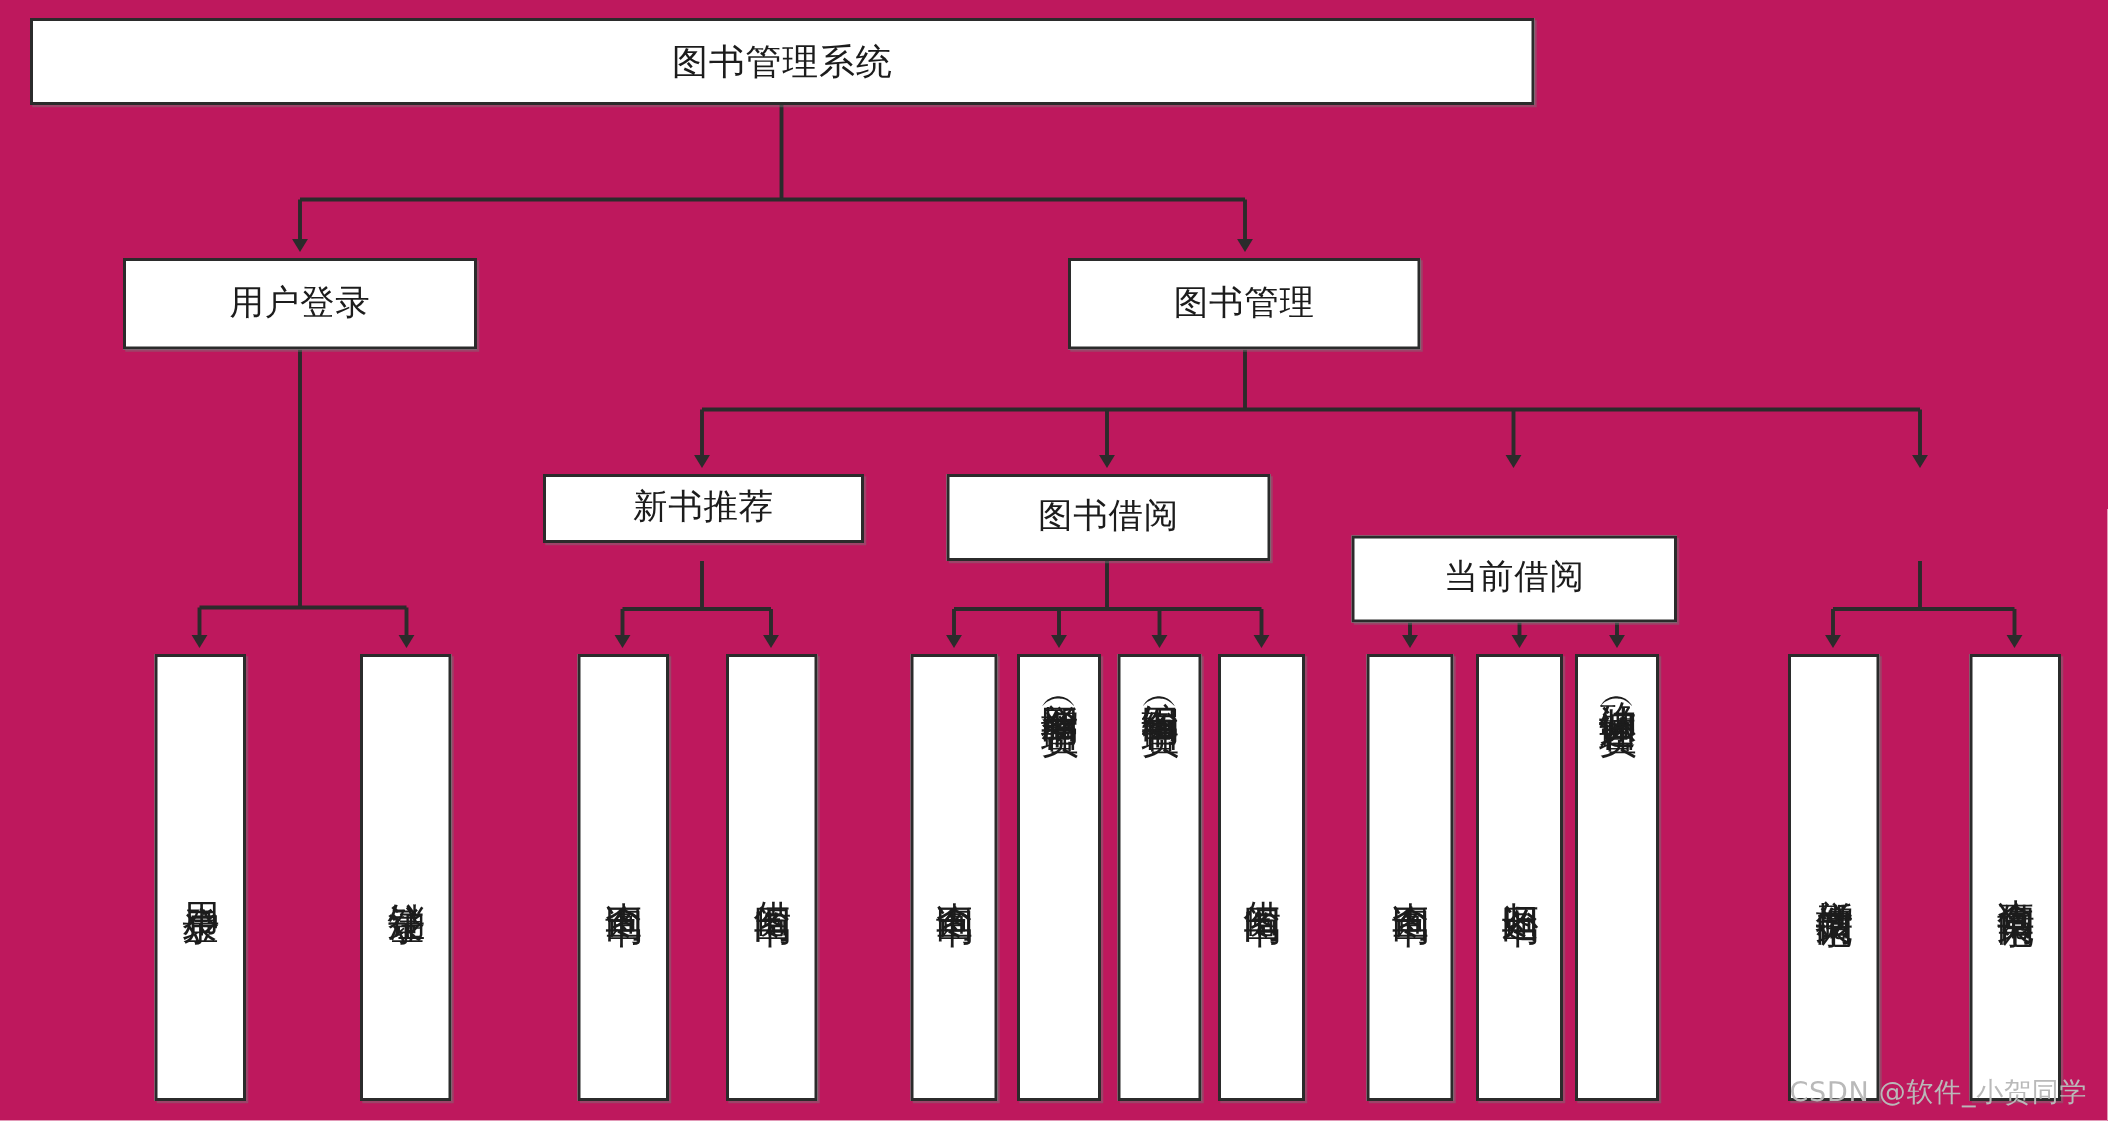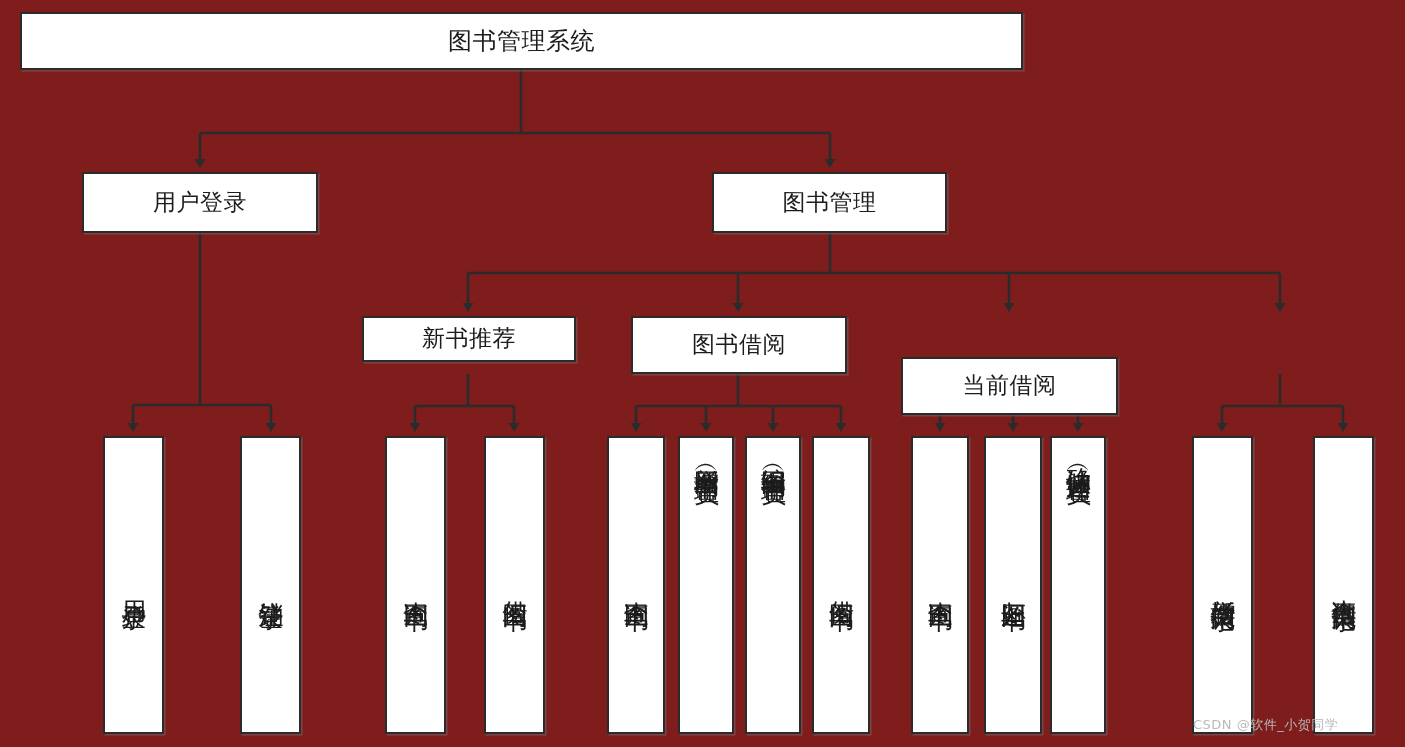--- a/index.html
+++ b/index.html
@@ -5,21 +5,21 @@
 <style>
   html,body{margin:0;padding:0;background:#ffffff;}
   body{
     font-family:"DejaVu Sans","Liberation Sans",sans-serif;
     -webkit-font-smoothing:antialiased;
   }
   #canvas{
     position:relative;
     width:1405px;
     height:747px;
-    background:#7f1d1d;
+    background:#be185d;
     overflow:hidden;
   }
   svg#wires{
     position:absolute;
     left:0;top:0;
     width:1405px;height:747px;
     pointer-events:none;
   }
   .node{
     position:absolute;
@@ -56,21 +56,21 @@
     line-height:1.04;
     letter-spacing:2px;
     white-space:normal;
     max-height:278px;
   }
   
   .node.v.mid{align-items:center;padding-top:0;}
   .watermark{
     position:absolute;
     color:#b9b9b9;
-    font-size:13px;
+    font-size:18px;
     letter-spacing:.5px;
     white-space:nowrap;
     user-select:none;
   }
 </style>
 </head>
 <body>
 
 <div id="canvas">
 

